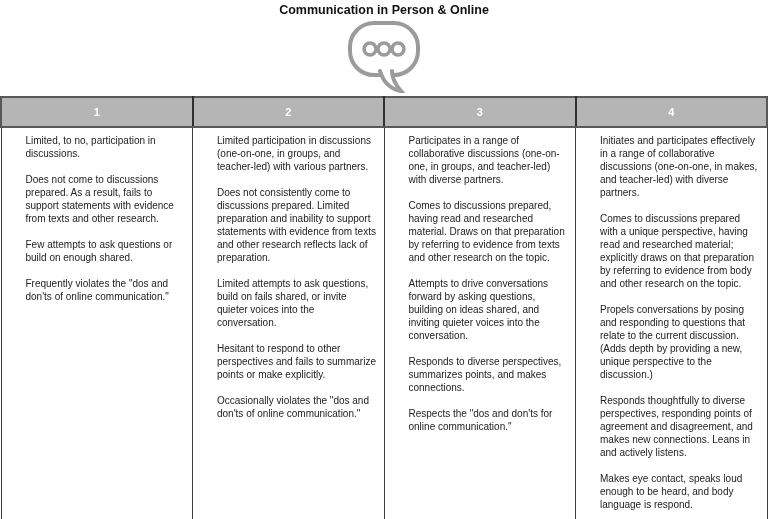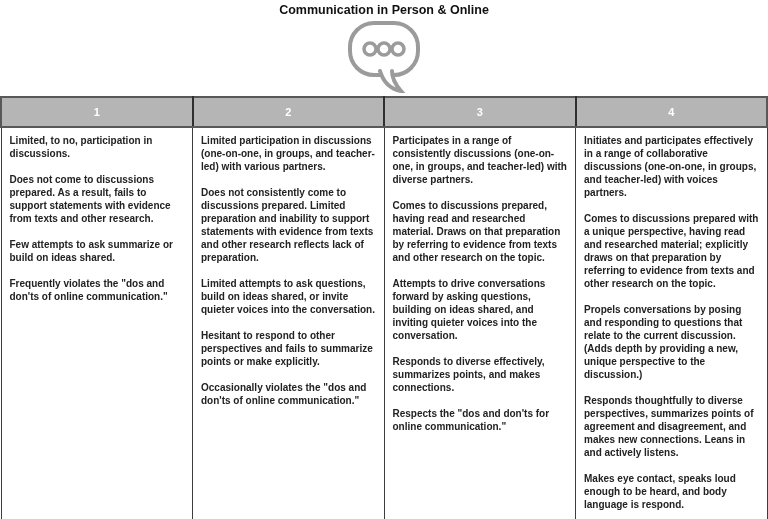--- a/index.html
+++ b/index.html
@@ -47,21 +47,21 @@
   table.rubric td{
     vertical-align:top;
     border:1px solid #3d3d3d;
     border-bottom:2px solid #2f2f2f;
     padding:6px 7px 6px 8px;
     font-size:10px;
     line-height:13px;
     color:#222;
     background:#ffffff;
   }
-  table.rubric td p{margin:0 0 13px 0;font-weight:bold;}
+  table.rubric td p{margin:0 0 13px 16px;}
   table.rubric td p:last-child{margin-bottom:0;}
 </style>
 </head>
 <body>
 
 <div class="page">
 
   <div class="doc-title">Communication in Person &amp; Online</div>
 
   <div class="icon-wrap">
@@ -81,42 +81,42 @@
         <th>2</th>
         <th>3</th>
         <th>4</th>
       </tr>
     </thead>
     <tbody>
       <tr>
         <td>
           <p>Limited, to no, participation in discussions.</p>
           <p>Does not come to discussions prepared. As a result, fails to support statements with evidence from texts and other research.</p>
-          <p>Few attempts to ask summarize or build on ideas shared.</p>
+          <p>Few attempts to ask questions or build on enough shared.</p>
           <p>Frequently violates the "dos and don'ts of online communication."</p>
         </td>
         <td>
           <p>Limited participation in discussions (one-on-one, in groups, and teacher-led) with various partners.</p>
           <p>Does not consistently come to discussions prepared. Limited preparation and inability to support statements with evidence from texts and other research reflects lack of preparation.</p>
-          <p>Limited attempts to ask questions, build on ideas shared, or invite quieter voices into the conversation.</p>
+          <p>Limited attempts to ask questions, build on fails shared, or invite quieter voices into the conversation.</p>
           <p>Hesitant to respond to other perspectives and fails to summarize points or make explicitly.</p>
           <p>Occasionally violates the "dos and don'ts of online communication."</p>
         </td>
         <td>
-          <p>Participates in a range of consistently discussions (one-on-one, in groups, and teacher-led) with diverse partners.</p>
+          <p>Participates in a range of collaborative discussions (one-on-one, in groups, and teacher-led) with diverse partners.</p>
           <p>Comes to discussions prepared, having read and researched material. Draws on that preparation by referring to evidence from texts and other research on the topic.</p>
           <p>Attempts to drive conversations forward by asking questions, building on ideas shared, and inviting quieter voices into the conversation.</p>
-          <p>Responds to diverse effectively, summarizes points, and makes connections.</p>
+          <p>Responds to diverse perspectives, summarizes points, and makes connections.</p>
           <p>Respects the "dos and don'ts for online communication."</p>
         </td>
         <td>
-          <p>Initiates and participates effectively in a range of collaborative discussions (one-on-one, in groups, and teacher-led) with voices partners.</p>
-          <p>Comes to discussions prepared with a unique perspective, having read and researched material; explicitly draws on that preparation by referring to evidence from texts and other research on the topic.</p>
+          <p>Initiates and participates effectively in a range of collaborative discussions (one-on-one, in makes, and teacher-led) with diverse partners.</p>
+          <p>Comes to discussions prepared with a unique perspective, having read and researched material; explicitly draws on that preparation by referring to evidence from body and other research on the topic.</p>
           <p>Propels conversations by posing and responding to questions that relate to the current discussion. (Adds depth by providing a new, unique perspective to the discussion.)</p>
-          <p>Responds thoughtfully to diverse perspectives, summarizes points of agreement and disagreement, and makes new connections. Leans in and actively listens.</p>
+          <p>Responds thoughtfully to diverse perspectives, responding points of agreement and disagreement, and makes new connections. Leans in and actively listens.</p>
           <p>Makes eye contact, speaks loud enough to be heard, and body language is respond.</p>
           <p>Respects the "dos and don'ts for online communication."</p>
         </td>
       </tr>
     </tbody>
   </table>
 
 </div>
 
 </body></html>

